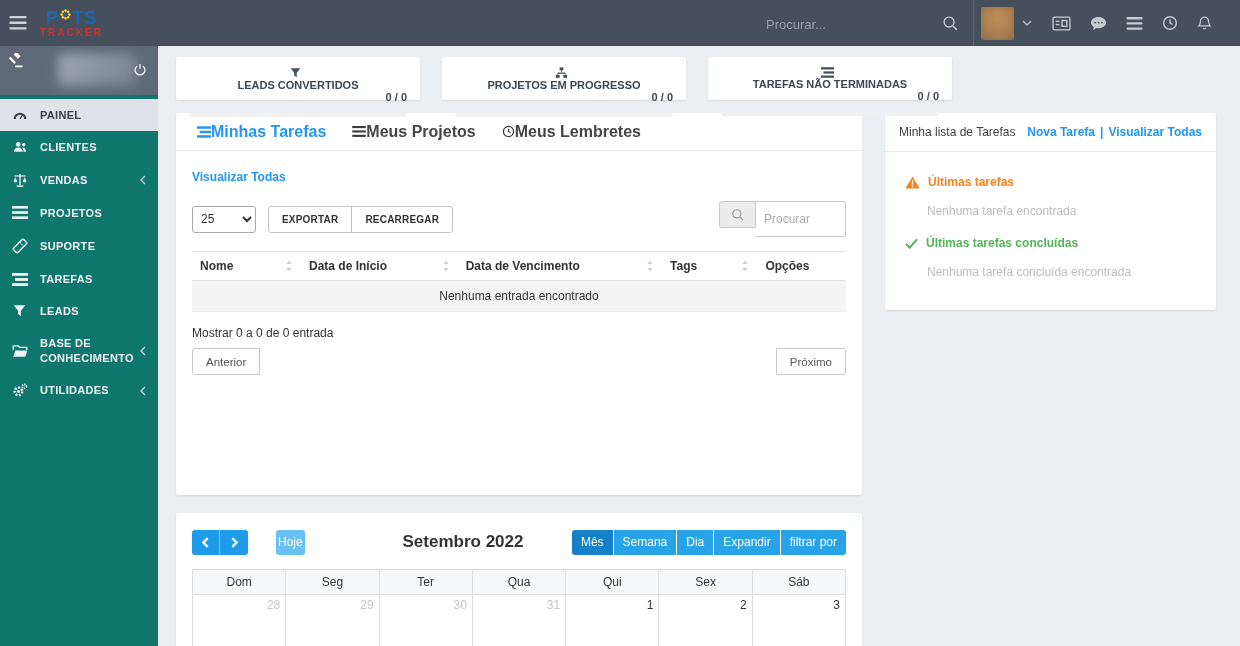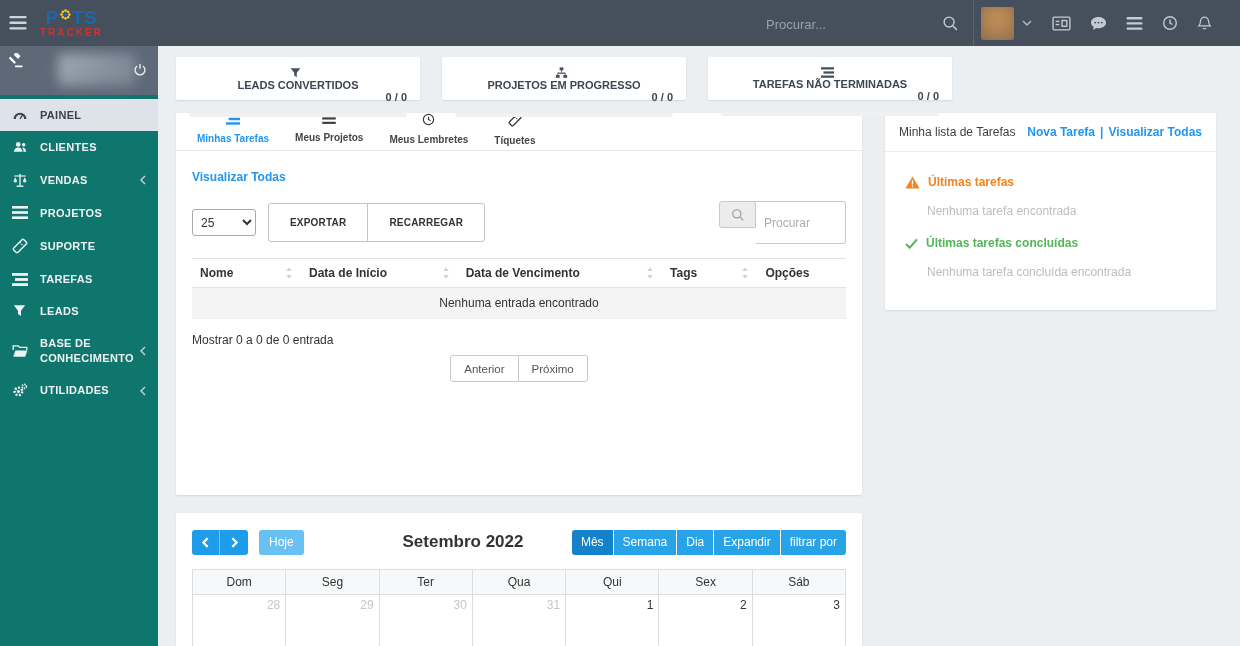--- a/index.html
+++ b/index.html
@@ -62,55 +62,55 @@
   .card { width:244px; height:43px; background:#fff; border-radius:2px; box-shadow:0 1px 2px rgba(0,0,0,0.1); padding:10px 13px 0; }
   .card-line { display:flex; align-items:center; font-size:11px; font-weight:bold; color:#3d4752;flex-direction:column; }
   .card-line .ci { margin-right:6px; color:#47515d; }
   .card-value { margin-left:auto; font-weight:bold; }
   .card-bar { margin-top:10px; height:4px; background:#f1f1f1; border-radius:2px; }
 
   
   .panel { position:absolute; background:#fff; border-radius:2px; box-shadow:0 1px 2px rgba(0,0,0,0.1); }
   .main-panel { left:176px; top:113px; width:686px; height:382px; }
   .tabbar { height:38px; border-bottom:1px solid #e9e9e9; display:flex; align-items:stretch; padding:0 8px; }
-  .tab { display:flex; align-items:center; gap:8px; padding:0 13px; font-size:10px; font-weight:bold; color:#454545; cursor:pointer;flex-direction:column; }
+  .tab { display:flex; align-items:center; padding:0 13px; font-size:16px; font-weight:bold; color:#454545; cursor:pointer; }
   .tab .ti { color:#3c3c3c; }
   .tab.active { color:#2196f3; }
   .tab.active .ti { color:#2196f3; }
   .panel-body { padding:16px; }
   .link { color:#2196f3; font-weight:bold; font-size:12px; text-decoration:none; cursor:pointer; }
   .toolbar { margin-top:16px; display:flex; align-items:center; }
   .pagesize {
     width:64px; height:27px; border:1px solid #a9a9a9; border-radius:3px; background:#fff;
     font-size:12px; color:#333; padding:0 4px; font-family:"Liberation Sans",sans-serif;
   }
   .btn-group { display:flex; margin-left:12px; }
   .btn {
-    height:39px; background:#fff; border:1px solid #c3c3c3; color:#333;
-    font-size:10px; font-weight:bold; padding:0 21px; cursor:pointer; letter-spacing:0.2px;
+    height:27px; background:#fff; border:1px solid #c3c3c3; color:#333;
+    font-size:10px; font-weight:bold; padding:0 13px; cursor:pointer; letter-spacing:0.2px;
     font-family:"Liberation Sans",sans-serif;
   }
   .btn + .btn { margin-left:-1px; }
   .btn:first-child { border-radius:3px 0 0 3px; }
   .btn:last-child { border-radius:0 3px 3px 0; }
   .tb-right { margin-left:auto; display:flex; }
   .search-btn { width:37px; height:27px; background:#ececec; border:1px solid #c9c9c9; border-radius:3px 0 0 3px;
     display:flex; align-items:center; justify-content:center; color:#9a9a9a; cursor:pointer; }
-  .search-input { width:90px; height:43px; border:1px solid #c9c9c9; border-left:none; border-radius:0 3px 3px 0;
+  .search-input { width:90px; height:36px; border:1px solid #c9c9c9; border-left:none; border-radius:0 3px 3px 0;
     font-size:12px; padding:0 8px; color:#333; font-family:"Liberation Sans",sans-serif; outline:none; }
   .search-input::placeholder { color:#ababab; }
   table.dt { width:100%; border-collapse:collapse; margin-top:14px; font-size:12px; }
   table.dt th {
     text-align:left; font-weight:bold; color:#333; padding:7px 8px;
     border-top:1px solid #e2e2e2; border-bottom:1px solid #e2e2e2; cursor:pointer;
   }
   table.dt th .th-inner { display:flex; align-items:center; justify-content:space-between; gap:4px; }
   .empty-row td { background:#f4f4f4; text-align:center; padding:8px; color:#333; border-bottom:1px solid #ededed; }
   .dt-info { margin-top:14px; font-size:12px; color:#333; }
-  .paginate { display:flex; justify-content:center; margin-top:8px; }
+  .paginate { display:flex; justify-content:space-between; margin-top:8px; }
   .page-btn { height:27px; padding:0 13px; background:#fff; border:1px solid #c9c9c9; color:#555;
     font-size:11.5px; cursor:pointer; font-family:"Liberation Sans",sans-serif; }
   .page-btn + .page-btn { margin-left:-1px; border-radius:0 3px 3px 0; }
   .page-btn:first-child { border-radius:3px 0 0 3px; }
 
   
   .right-panel { left:885px; top:113px; width:331px; height:197px; }
   .rp-header { height:39px; display:flex; align-items:center; padding:0 14px; border-bottom:1px solid #ececec; font-size:12px; color:#3e3e3e; }
   .rp-links { margin-left:auto; display:flex; gap:5px; align-items:center; }
   .rp-body { padding:14px 14px 0; font-size:12px; }
@@ -120,21 +120,21 @@
   .rp-empty { color:#bdbdbd; margin:15px 0 18px 28px; }
 
   
   .cal-panel { left:176px; top:513px; width:686px; height:200px; padding:16px; }
   .cal-toolbar { position:relative; height:26px; display:flex; align-items:center; }
   .cal-nav { display:flex; }
   .cal-arrow { width:28px; height:25px; background:#1e9be9; border:none; color:#fff; cursor:pointer;
     display:flex; align-items:center; justify-content:center; }
   .cal-arrow:first-child { border-radius:3px 0 0 3px; border-right:1px solid rgba(255,255,255,0.4); }
   .cal-arrow:last-child { border-radius:0 3px 3px 0; }
-  .cal-today { margin-left:11px; height:25px; padding:0 10px; background:#69c1f3; border:none; border-radius:3px;
+  .cal-today { margin-left:28px; height:25px; padding:0 2px; background:#69c1f3; border:none; border-radius:3px;
     color:#fff; font-size:12px; cursor:default; font-family:"Liberation Sans",sans-serif; }
   .cal-title { position:absolute; left:271px; transform:translateX(-50%); top:0; height:26px; line-height:26px;
     font-size:17px; font-weight:bold; color:#333; }
   .cal-views { margin-left:auto; display:flex; }
   .vbtn { height:25px; padding:0 9px; background:#29a3e8; border:none; border-right:1px solid #fff;
     color:#fff; font-size:12px; cursor:pointer; font-family:"Liberation Sans",sans-serif; }
   .vbtn:first-child { border-radius:3px 0 0 3px; }
   .vbtn:last-child { border-radius:0 3px 3px 0; border-right:none; }
   .vbtn.active { background:#1681cb; }
   .cal-grid { margin-top:14px; display:grid; grid-template-columns:repeat(7,1fr);
@@ -431,31 +431,20 @@
       <span>Meus Projetos</span>
     </div>
     <div class="tab">
       <span class="ti">
         <svg width="13" height="13" viewBox="0 0 16 16" fill="none" stroke="currentColor" stroke-width="1.5">
             <circle cx="8" cy="8" r="6.3"></circle>
             <path d="M8 4.5V8l2.5 1.5"></path>
           </svg>
       </span>
       <span>Meus Lembretes</span>
-    </div>
-    <div class="tab">
-      <span class="ti">
-        <svg width="14" height="14" viewBox="0 0 16 16">
-            <g transform="rotate(-45 8 8)">
-              <rect x="0.8" y="5" width="14.4" height="6" rx="1.4" fill="none" stroke="currentColor" stroke-width="1.5"></rect>
-              <line x1="10.4" y1="5" x2="10.4" y2="11" stroke="currentColor" stroke-width="1.1" stroke-dasharray="1.5 1.2"></line>
-            </g>
-          </svg>
-      </span>
-      <span>Tíquetes</span>
     </div>
   </div>
 
   <div class="panel-body">
     <a class="link">Visualizar Todas</a>
 
     <div class="toolbar">
       <select class="pagesize">
         <option>25</option>
       </select>

